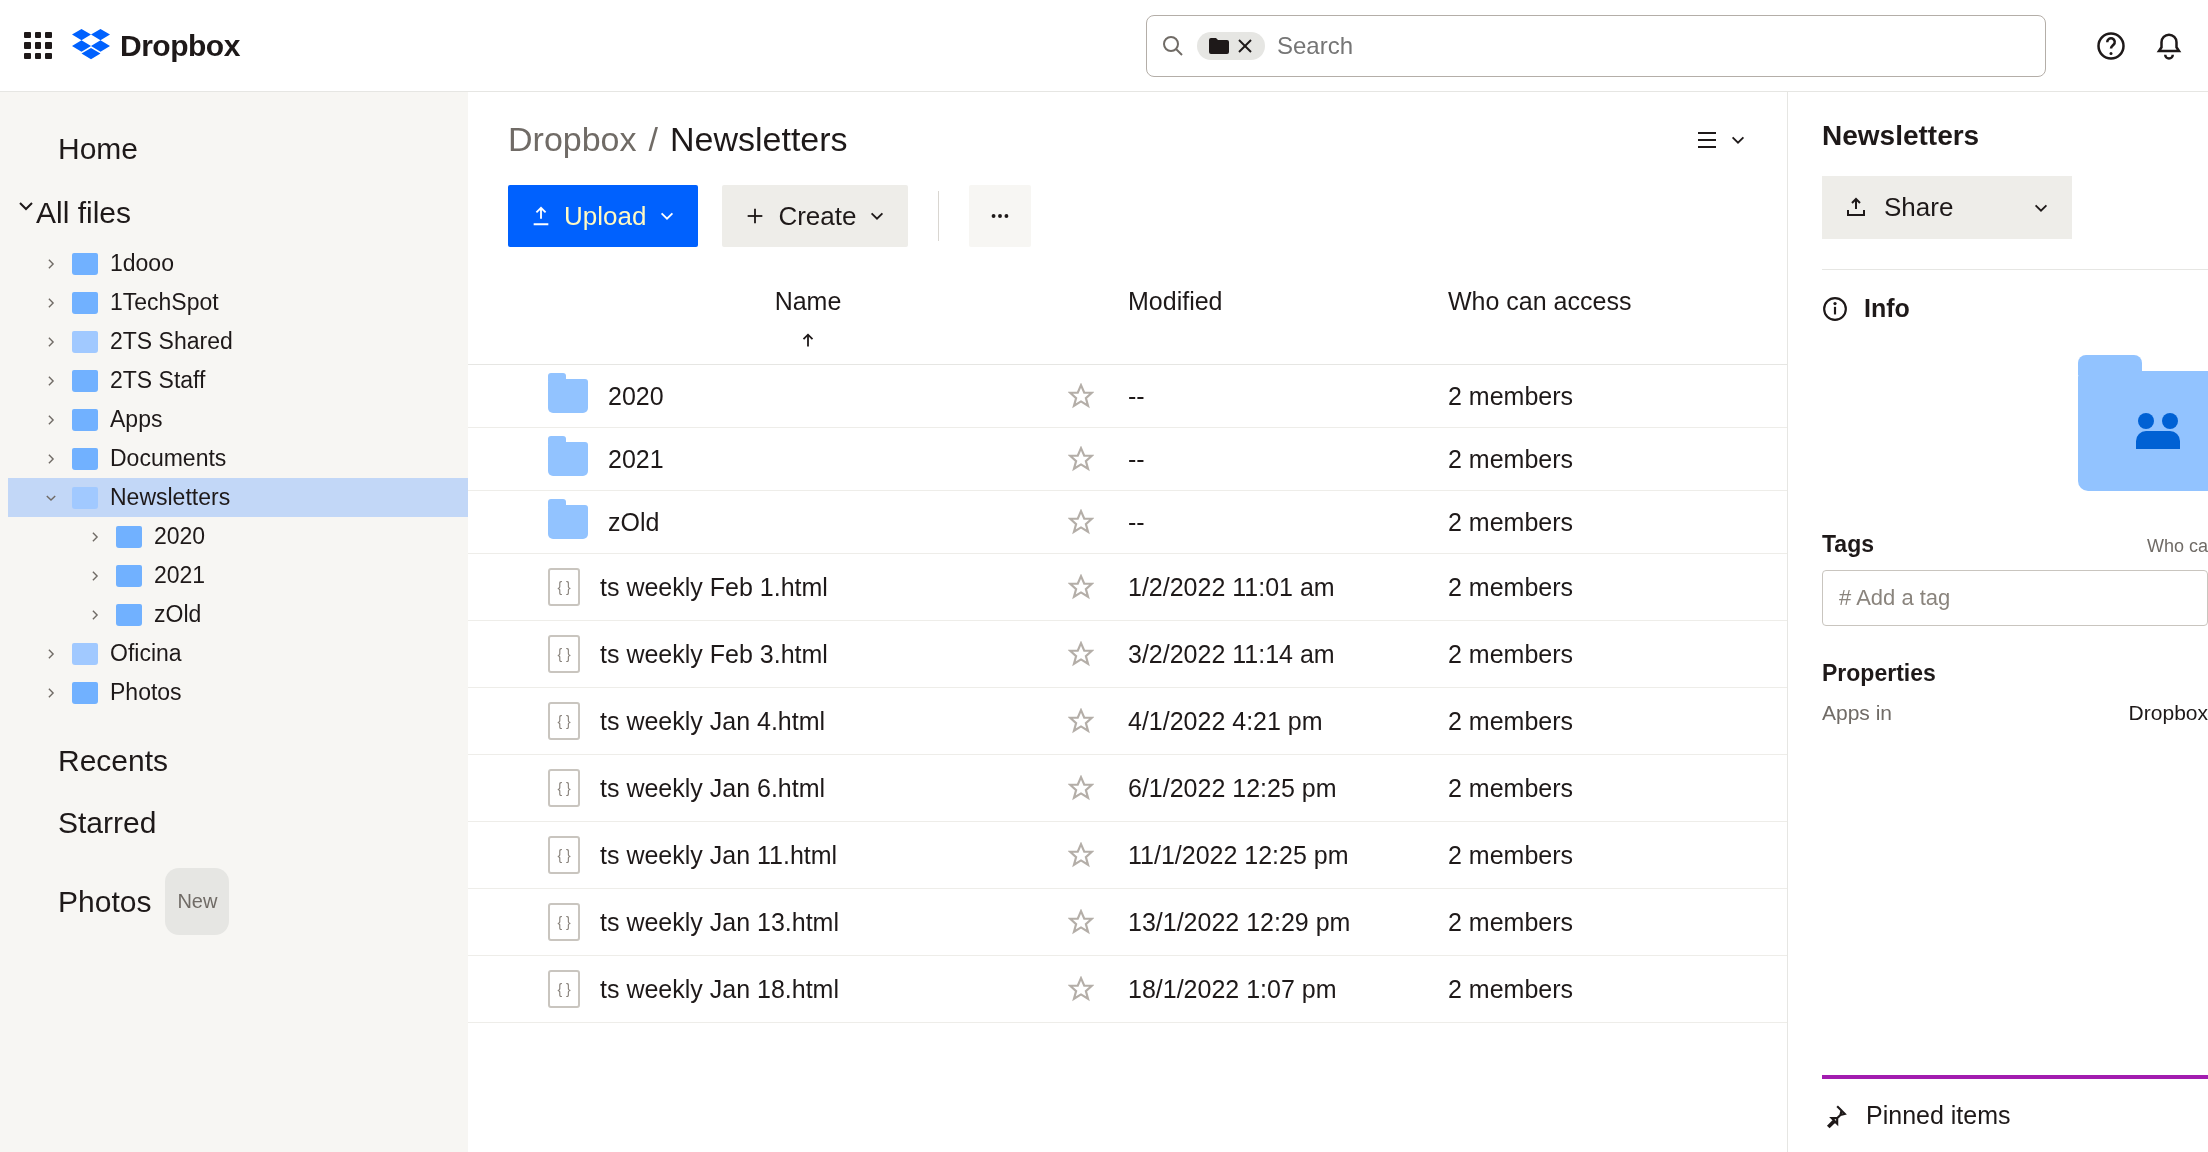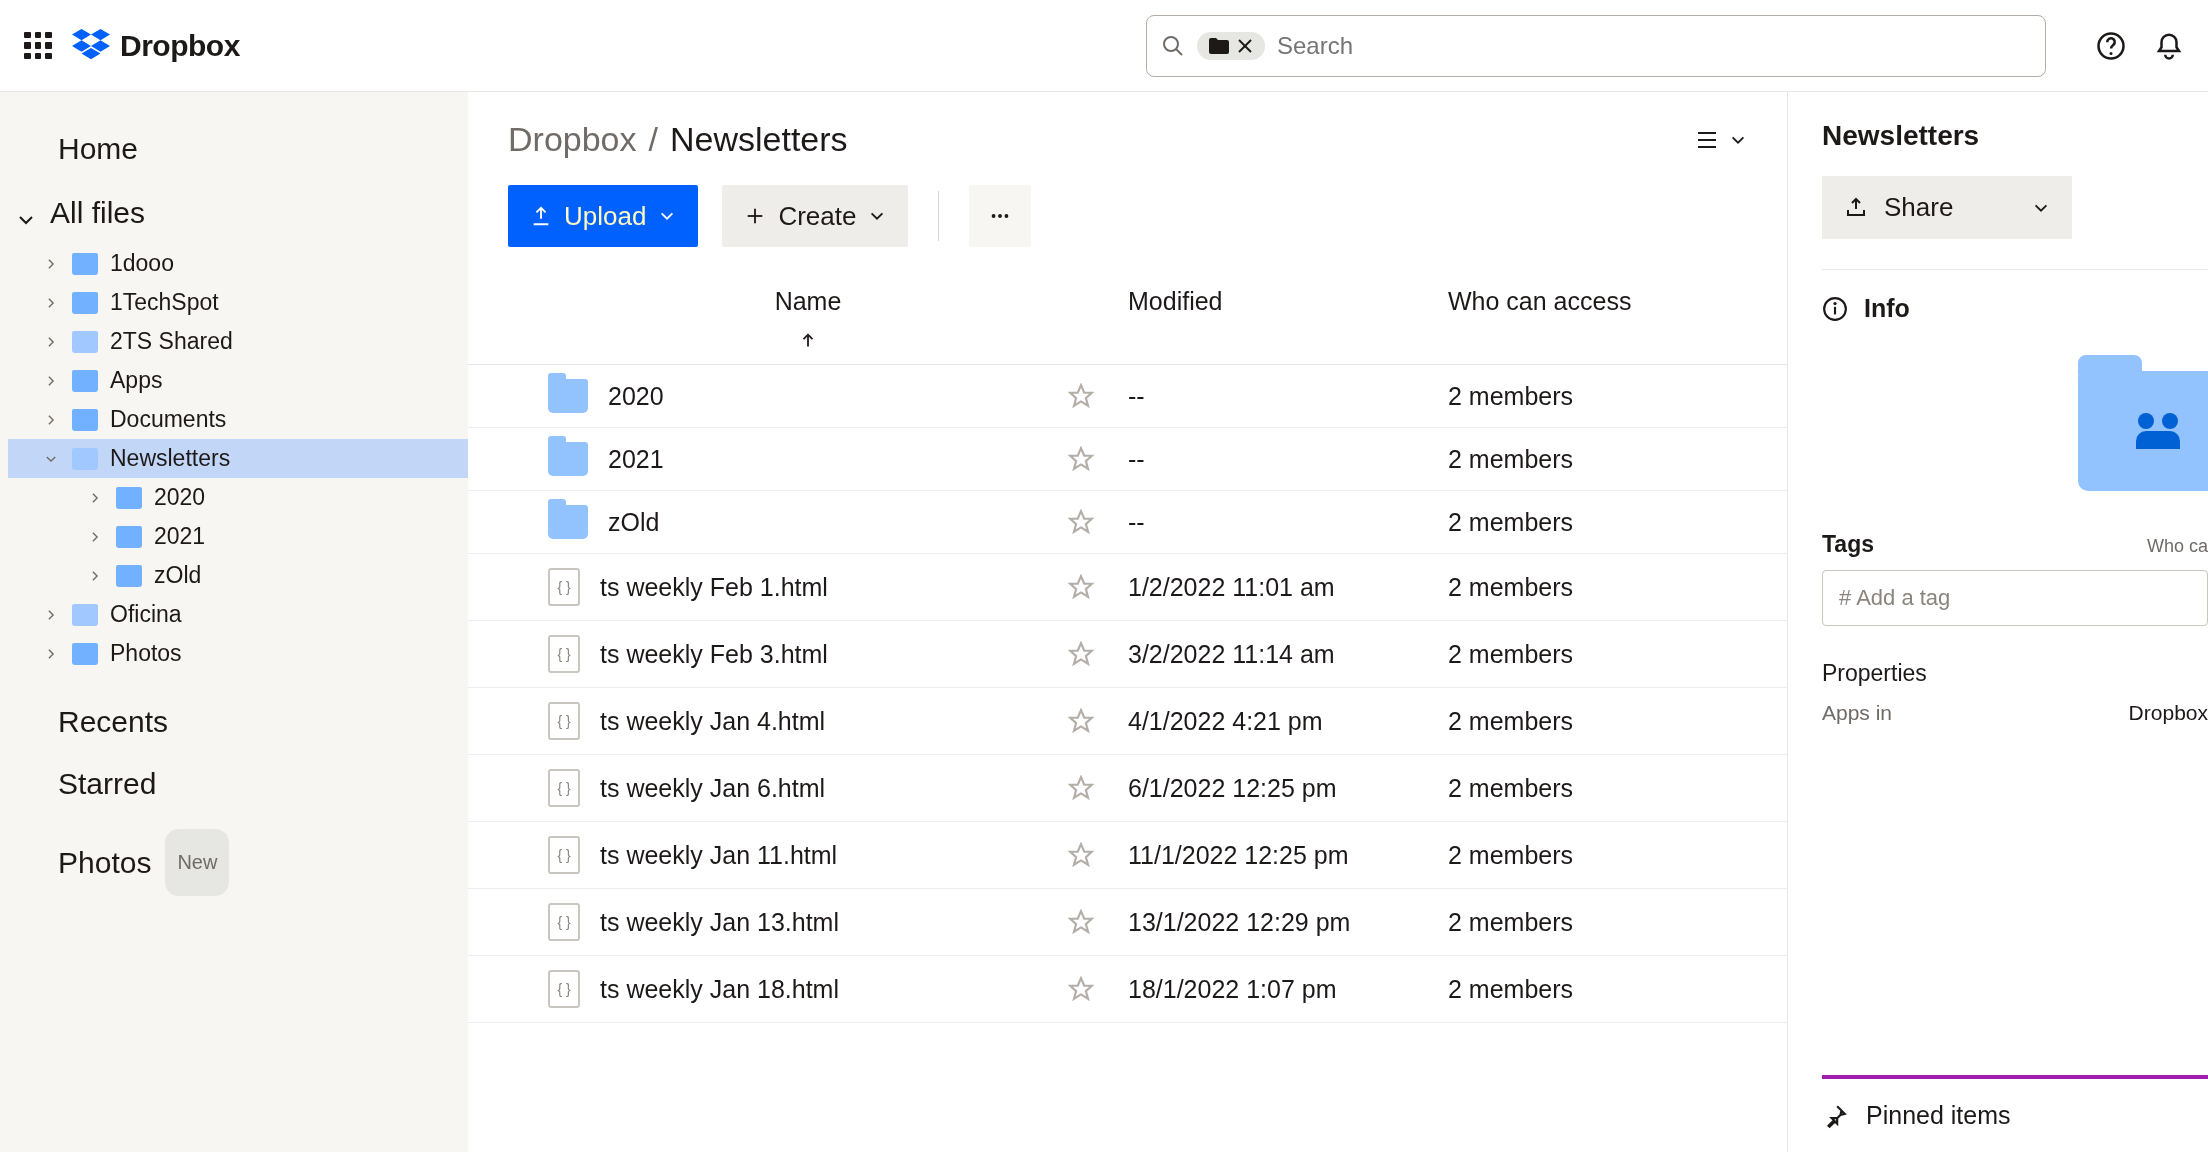--- a/index.html
+++ b/index.html
@@ -19,21 +19,21 @@
 .search-input-el { flex: 1; border: none; outline: none; font-size: 24px; color: #706b66; background: transparent; }
 .header-right { display: flex; align-items: center; gap: 28px; margin-left: 30px; }
 .header-icon { width: 30px; height: 30px; cursor: pointer; }
 
 
 .content { flex: 1; display: flex; overflow: hidden; }
 
 
 .sidebar { width: 468px; background: #f7f6f3; padding: 24px 0; overflow: hidden; display: flex; flex-direction: column; }
 .side-link { font-size: 30px; padding: 16px 58px; cursor: pointer; }
-.side-group-hdr { display: flex; align-items: flex-end; gap: 14px; padding: 14px 16px; font-size: 30px; cursor: pointer; }
+.side-group-hdr { display: flex; align-items: flex-start; padding: 14px 16px; font-size: 30px; cursor: pointer; }
 .tree { padding-left: 8px; }
 .tree-item { display: flex; align-items: center; gap: 12px; padding: 6px 0 6px 34px; font-size: 23px; cursor: pointer; }
 .tree-item.lv2 { padding-left: 78px; }
 .tree-item.selected { background: #c2d7f7; }
 .tree-chevron { width: 18px; height: 18px; display: flex; align-items: center; justify-content: center; }
 .folder-icon { width: 26px; height: 22px; border-radius: 2px 2px 3px 3px; background: #71b1ff; }
 .folder-icon.shared { background: #a1c9ff; position:relative; }
 .side-bottom { margin-top: 18px; }
 .side-item-row { display:flex; align-items:center; gap:14px; padding:14px 58px; font-size:30px; cursor:pointer; }
 .new-badge { background:#e6e6e3; border-radius:14px; font-size:20px; padding:22px 12px; color:#706b66; }
@@ -75,21 +75,21 @@
 .share-left { display:flex; align-items:center; gap:16px; }
 .info-row { display:flex; align-items:center; gap:16px; margin:30px 0 14px; font-size:25px; font-weight:600; padding-top:24px; border-top:1px solid #e6e6e3; }
 .big-folder { width:160px; height:120px; background:#92c3ff; border-radius:6px 6px 10px 10px; position:relative; margin: 34px 0 0 auto; margin-right:-30px; display:flex; align-items:center; justify-content:center; }
 .big-folder::before { content:''; position:absolute; top:-16px; left:0; width:64px; height:20px; background:#92c3ff; border-radius:8px 8px 0 0; }
 .people-dots { display:flex; gap:8px; }
 .people-dots span { width:16px; height:16px; background:#0061d4; border-radius:50%; }
 .people-base { width:44px; height:18px; background:#0061d4; border-radius:10px 10px 0 0; }
 .rp-sub { font-size:23px; font-weight:600; margin-top:40px; display:flex; justify-content:space-between; align-items:baseline; }
 .rp-sub .who { font-size:18px; color:#706b66; font-weight:400; }
 .tag-input { border:1px solid #c9c5bf; border-radius:4px; padding:14px 16px; font-size:22px; color:#8a847d; margin-top:12px; }
-.props-label { font-size:23px; font-weight:400; margin-top:34px; }
+.props-label { font-size:23px; font-weight:700; margin-top:34px; }
 .prop-row { display:flex; justify-content:space-between; font-size:21px; margin-top:14px; color:#706b66; }
 .prop-row .val { color:#1e1919; }
 .pinned-bar { border-top:4px solid #a21caf; margin-top:auto; padding:22px 0; display:flex; align-items:center; gap:18px; font-size:25px; font-weight:500; }
 
 svg { display:block; }
 </style>
 </head>
 <body>
 
 <div class="app">
@@ -178,20 +178,29 @@
             <span class="folder-icon shared"></span>
             <span>2TS Shared</span>
           </div>
           <div class="tree-item">
             <span class="tree-chevron">
               <svg width="14" height="14" viewBox="0 0 20 20">
                 <polyline points="7,4 13,10 7,16" fill="none" stroke="#706b66" stroke-width="2"></polyline>
               </svg>
             </span>
             <span class="folder-icon"></span>
+            <span>2TS Staff</span>
+          </div>
+          <div class="tree-item">
+            <span class="tree-chevron">
+              <svg width="14" height="14" viewBox="0 0 20 20">
+                <polyline points="7,4 13,10 7,16" fill="none" stroke="#706b66" stroke-width="2"></polyline>
+              </svg>
+            </span>
+            <span class="folder-icon"></span>
             <span>Apps</span>
           </div>
           <div class="tree-item">
             <span class="tree-chevron">
               <svg width="14" height="14" viewBox="0 0 20 20">
                 <polyline points="7,4 13,10 7,16" fill="none" stroke="#706b66" stroke-width="2"></polyline>
               </svg>
             </span>
             <span class="folder-icon"></span>
             <span>Documents</span>

